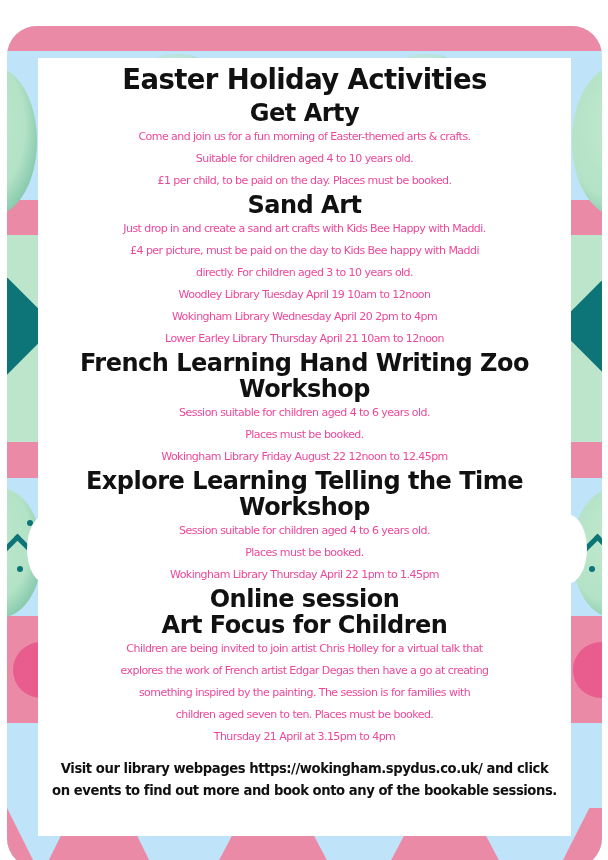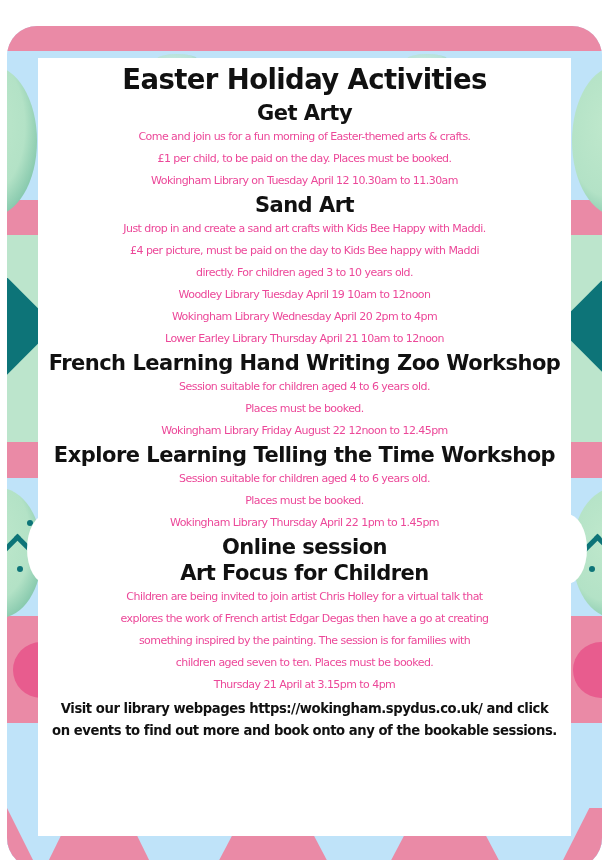--- a/index.html
+++ b/index.html
@@ -31,32 +31,32 @@
     .tri-row { position: absolute; left: 0; bottom: 0; width: 100%; height: 60px; }
     .panel {
       position: absolute; left: 31px; top: 32px; width: 533px; height: 778px;
       background: #ffffff; box-sizing: border-box; padding-top: 2px; text-align: center;
     }
     .title {
       font-family: "DejaVu Sans", sans-serif; font-weight: bold; font-size: 27.5px; color: #111;
       margin: 0; letter-spacing: -0.6px; line-height: 38px;
     }
     .h {
-      font-family: "DejaVu Sans", sans-serif; font-weight: bold; font-size: 21px; color: #111;
+      font-family: "DejaVu Sans", sans-serif; font-weight: bold; font-size: 24px; color: #111;
       margin: 0; line-height: 26px; letter-spacing: -0.5px;
     }
     .p {
       font-family: "DejaVu Sans", sans-serif; font-weight: normal; font-size: 11px; color: #ec4899;
       margin: 0; line-height: 22px; letter-spacing: -0.55px; white-space: nowrap;
     }
     .sec { }
     .sec.first { margin-top: 2px; }
     .footer {
       font-family: "DejaVu Sans", sans-serif; font-weight: bold; font-size: 13.2px; color: #111;
-      line-height: 22px; letter-spacing: -0.45px; margin-top: 2px; white-space: nowrap;
+      line-height: 22px; letter-spacing: -0.45px; margin-top: 10px; white-space: nowrap;
     }
   </style>
 </head>
 <body>
 
 <div class="poster">
 
   <div class="band pink" style="top:0;height:25px"></div>
   <div class="band blue" style="top:25px;height:149px"></div>
   <div class="band pink" style="top:174px;height:35px"></div>
@@ -95,22 +95,22 @@
     <polygon points="380,60 438,-50 496,60" fill="#ea8aa6"></polygon>
     <polygon points="552,60 595,-25 595,60" fill="#ea8aa6"></polygon>
   </svg>
 
   <div class="panel">
     <h1 class="title">Easter Holiday Activities</h1>
 
     <div class="sec first">
       <h2 class="h">Get Arty</h2>
       <p class="p">Come and join us for a fun morning of Easter-themed arts &amp; crafts.</p>
+      <p class="p">Suitable for children aged 4 to 10 years old.</p>
       <p class="p">£1 per child, to be paid on the day. Places must be booked.</p>
-      <p class="p">Wokingham Library on Tuesday April 12 10.30am to 11.30am</p>
     </div>
 
     <div class="sec">
       <h2 class="h">Sand Art</h2>
       <p class="p">Just drop in and create a sand art crafts with Kids Bee Happy with Maddi.</p>
       <p class="p">£4 per picture, must be paid on the day to Kids Bee happy with Maddi</p>
       <p class="p">directly.  For children aged 3 to 10 years old.</p>
       <p class="p">Woodley Library Tuesday April 19 10am to 12noon</p>
       <p class="p">Wokingham Library Wednesday April 20 2pm to 4pm</p>
       <p class="p">Lower Earley Library Thursday April 21 10am to 12noon</p>

